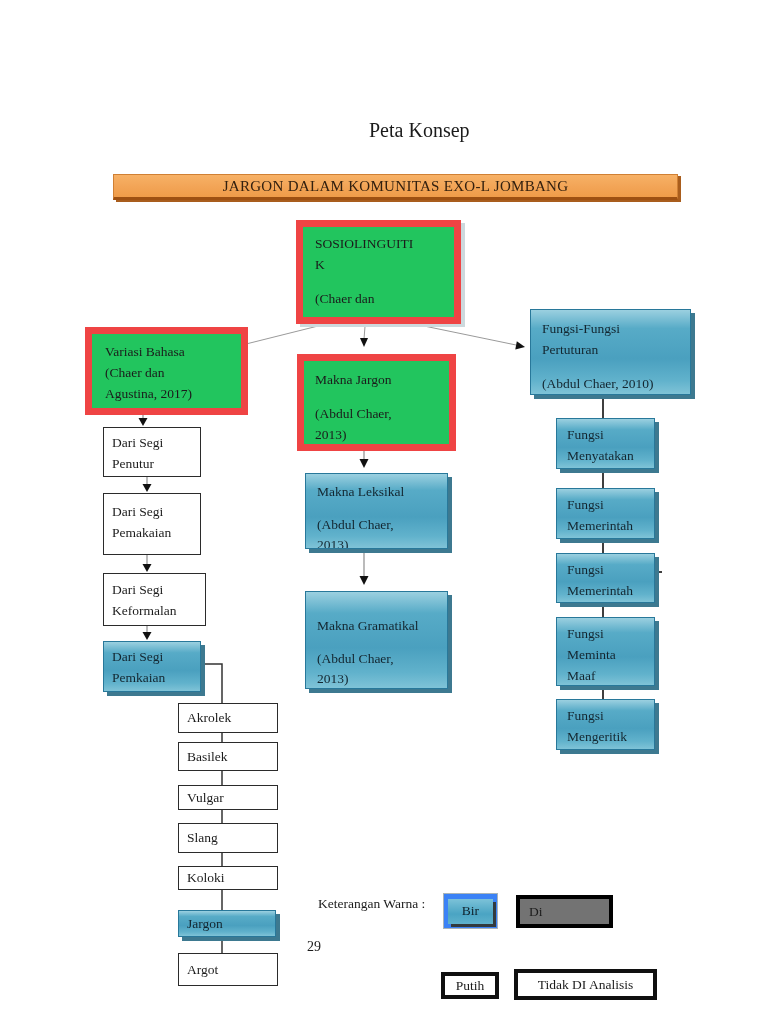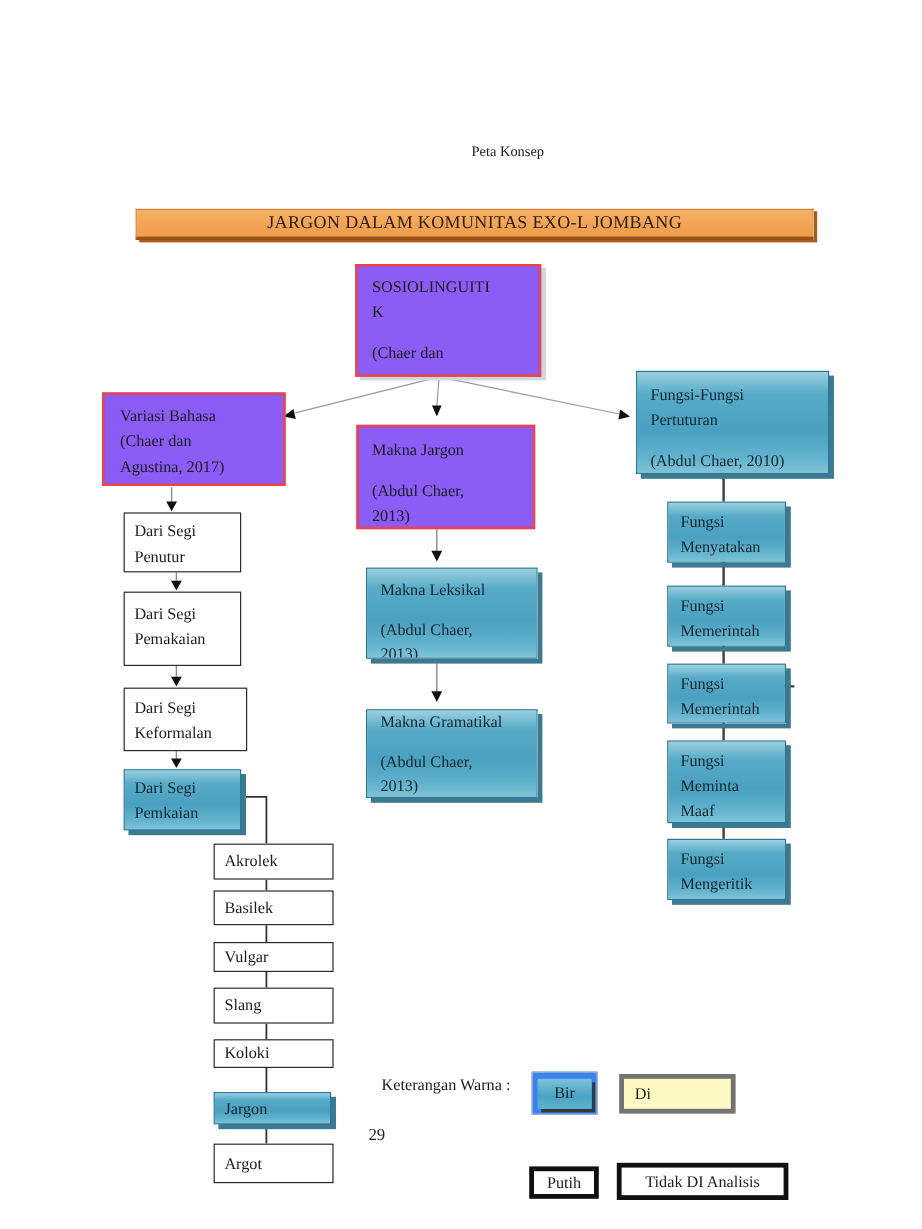--- a/index.html
+++ b/index.html
@@ -2,40 +2,40 @@
 <html><head>
 <meta charset="utf-8">
 <style>
   html,body{margin:0;padding:0;background:#ffffff;}
   .page{position:relative;width:768px;height:1024px;background:#ffffff;overflow:hidden;
         font-family:"Liberation Serif","DejaVu Serif",serif;color:#1b1b1b;}
   .abs{position:absolute;}
   .z2{z-index:2;}
   svg.connectors{position:absolute;left:0;top:0;z-index:1;}
   .heading{font-size:16px;font-weight:bold;}
-  .subtitle{font-size:12px;margin-left:24px;}
+  .subtitle{font-size:20px;}
   .banner{background:linear-gradient(180deg,#f7b166 0%,#f2a456 55%,#ef9c49 100%);
           border:1px solid #d08034;border-bottom:3px solid #9d5012;
           box-shadow:3px 2px 0 #a95d1d;
           display:flex;align-items:center;justify-content:center;
           font-size:15px;color:#33200f;letter-spacing:.3px;}
-  .tborder{background:#8b5cf6;border:2px solid #ef4444;overflow:hidden;font-family:Liberation Serif, serif;}
+  .tborder{background:#22c55e;border:7px solid #ef4444;overflow:hidden;font-family:Liberation Serif, serif;}
   .tfill{background:linear-gradient(180deg,#9bd0e0 0%,#57abc7 22%,#4aa0bf 58%,#61b2cc 84%,#7fc3d7 100%);
          border:1px solid #28789a;box-shadow:4px 4px 0 #3d7990;overflow:hidden;color:#132630;}
   .bbox{background:#fff;border:1px solid #2b2b2b;overflow:hidden;}
   .ln{line-height:21px;font-size:13.5px;white-space:nowrap;}
   .ln2{line-height:20px;font-size:13.5px;white-space:nowrap;}
   .gap{margin-top:13px;}
   .listitem{display:flex;align-items:center;padding-left:8px;font-size:13.5px;}
   .legend-label{font-size:13.5px;}
   .bir-outer{background:#3b82f6;border:1px solid #a9b4b8;display:flex;align-items:center;justify-content:center;}
   .bir-inner{width:45px;height:25px;display:flex;align-items:center;justify-content:center;
              background:linear-gradient(180deg,#7cc2d8 0%,#4aa4c3 60%,#5fb2cc 100%);
              box-shadow:3px 3px 0 #323a3d;font-size:13.5px;color:#10222b;}
-  .di-box{background:#fef9c3;border:4px solid #737373;font-size:13.5px;
+  .di-box{background:#737373;border:4px solid #000000;font-size:13.5px;
           display:flex;align-items:center;padding-left:9px;}
   .blk-box{background:#fff;border:4px solid #101010;font-size:13.5px;
            display:flex;align-items:center;justify-content:center;overflow:hidden;margin-top:28px;}
   .pagenum{font-size:14px;}
 </style>
 </head>
 <body>
 
 <div class="page">
 
@@ -147,21 +147,21 @@
   <div class="abs bbox listitem z2" style="left:178px;top:823px;width:90px;height:28px;">Slang</div>
   <div class="abs bbox listitem z2" style="left:178px;top:866px;width:90px;height:22px;">Koloki</div>
   <div class="abs tfill listitem z2" style="left:178px;top:910px;width:88px;height:25px;">Jargon</div>
   <div class="abs bbox listitem z2" style="left:178px;top:953px;width:90px;height:31px;">Argot</div>
 
   <div class="abs tfill z2" style="left:305px;top:473px;width:130px;height:66px;padding:8px 0 0 11px;">
     <div class="ln2">Makna Leksikal</div>
     <div class="ln2 gap">(Abdul Chaer,</div>
     <div class="ln2">2013)</div>
   </div>
-  <div class="abs tfill z2" style="left:305px;top:591px;width:130px;height:72px;padding:0 0 0 11px;">
+  <div class="abs tfill z2" style="left:305px;top:591px;width:130px;height:72px;padding:24px 0 0 11px;">
     <div class="ln2">Makna Gramatikal</div>
     <div class="ln2 gap">(Abdul Chaer,</div>
     <div class="ln2">2013)</div>
   </div>
 
   <div class="abs tfill z2" style="left:556px;top:418px;width:87px;height:44px;padding:5px 0 0 10px;">
     <div class="ln">Fungsi</div>
     <div class="ln">Menyatakan</div>
   </div>
   <div class="abs tfill z2" style="left:556px;top:488px;width:87px;height:44px;padding:5px 0 0 10px;">

